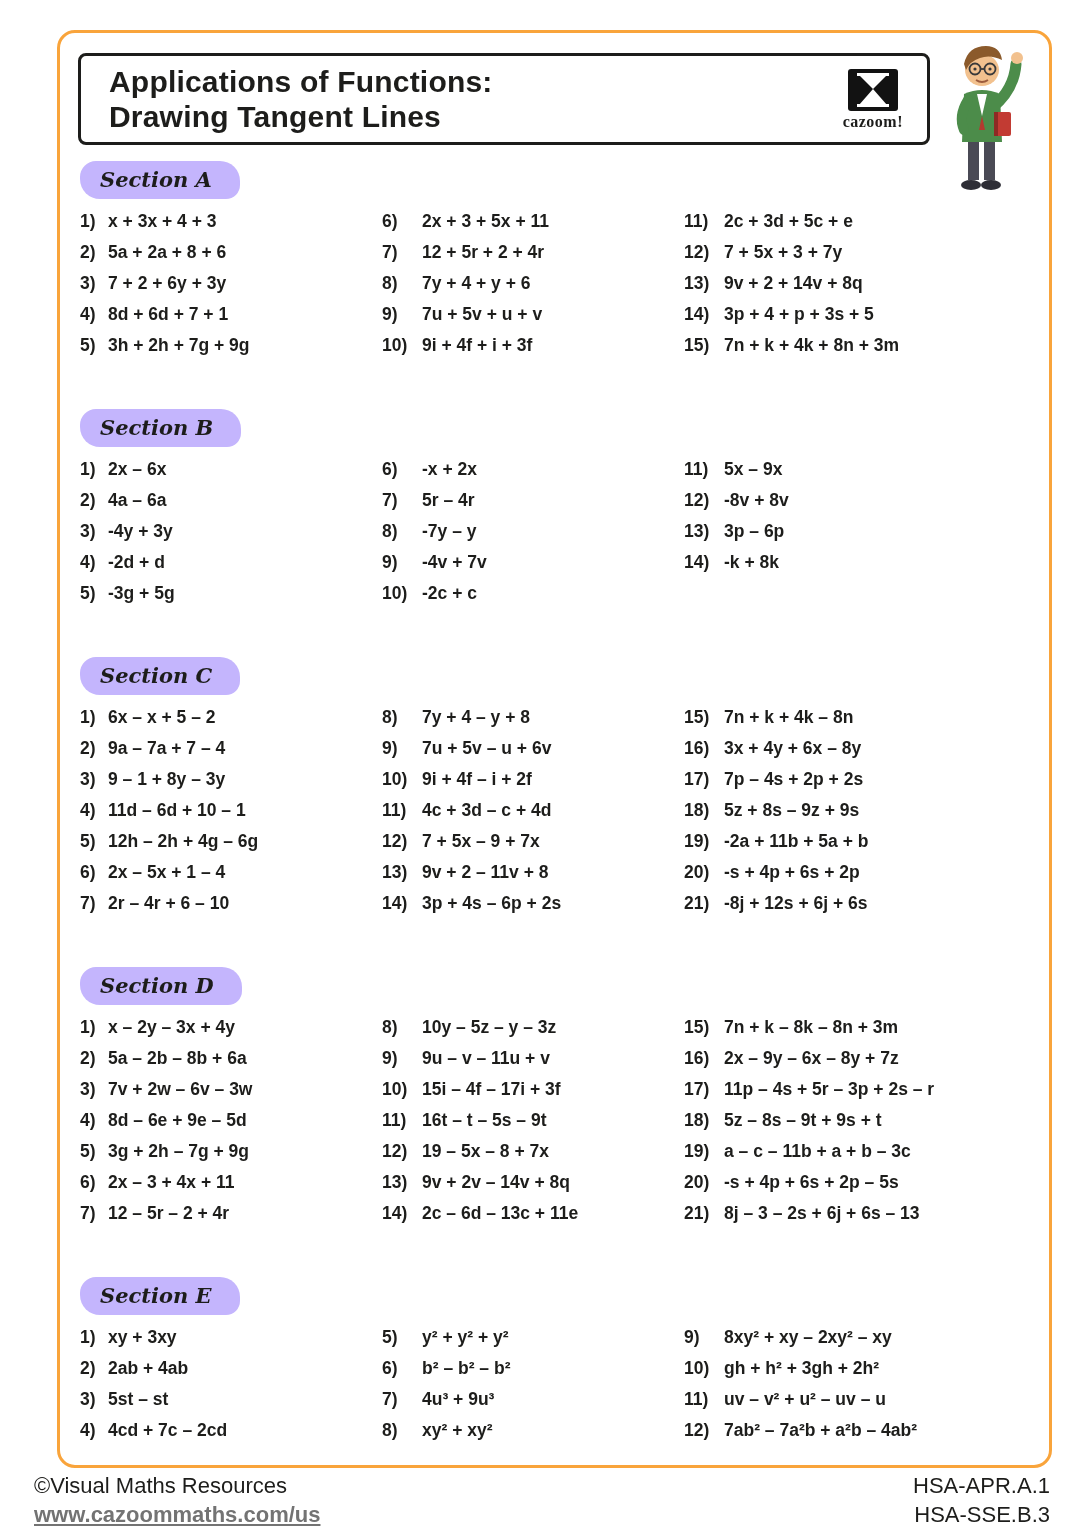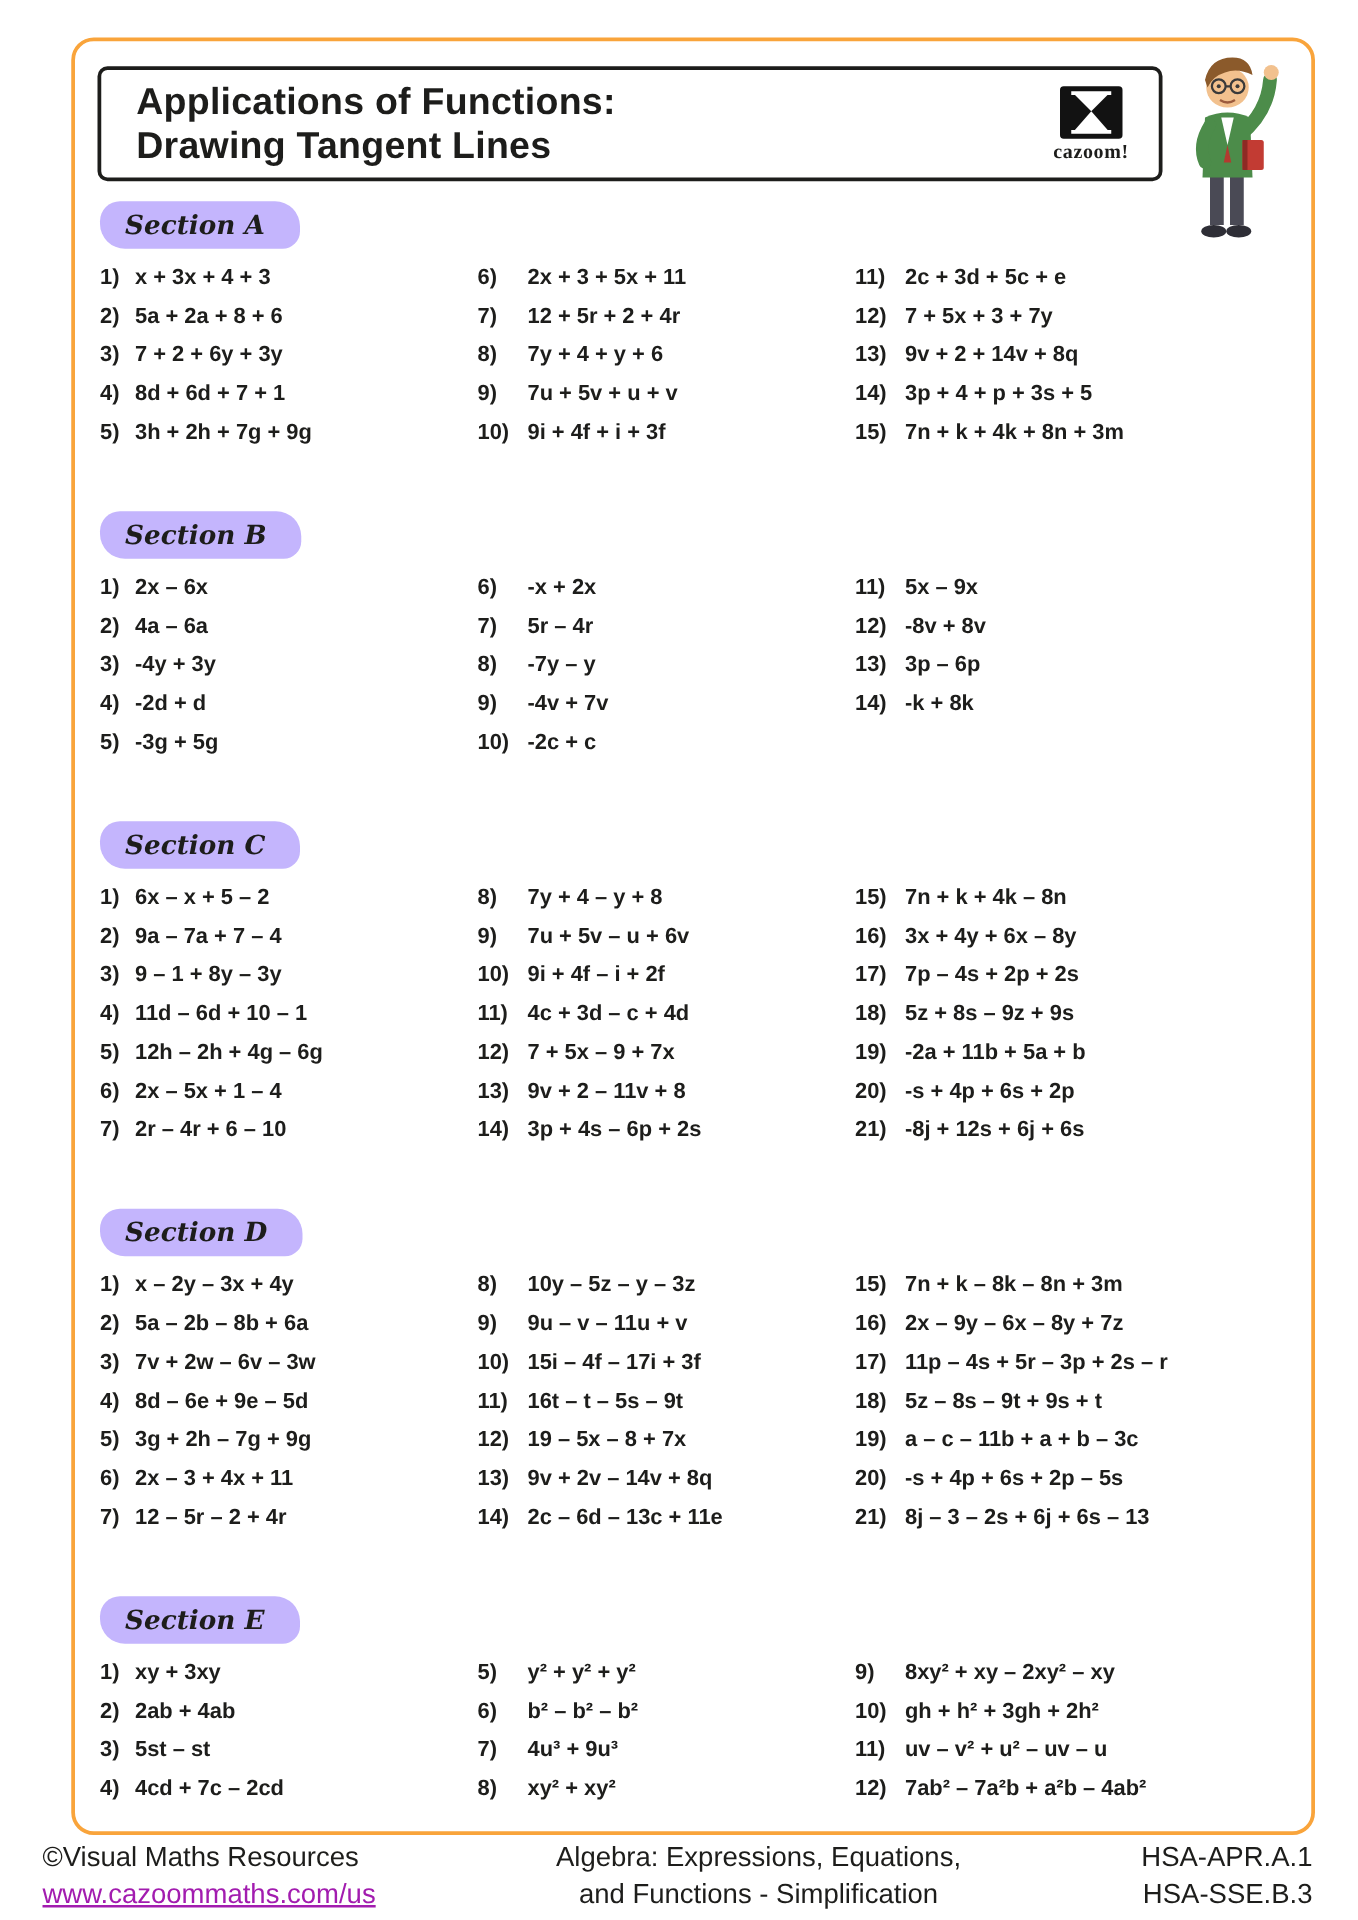--- a/index.html
+++ b/index.html
@@ -96,22 +96,23 @@
     justify-content: space-between;
     align-items: flex-start;
     padding: 0 36px 0 34px;
     font-size: 22px;
     line-height: 1.35;
     color: #1d1d1b;
   }
   .footer-center { text-align: center; }
   .footer-right { text-align: right; }
   .footer a {
-    color: #a21caf;
+    color: #737373;
     text-decoration: underline;
+    font-weight: bold;
   }
 </style>
 </head>
 <body>
 
 <div class="frame">
 
   <div class="title-box">
     <div class="title">
       <div>Applications of Functions:</div>
@@ -532,21 +533,17 @@
   <circle cx="45" cy="31" r="1.6" fill="#3a3a3a"></circle>
   <circle cx="60" cy="31" r="1.6" fill="#3a3a3a"></circle>
   <path d="M46 42 Q52 46 58 42" stroke="#9c5b3c" stroke-width="1.8" fill="none"></path>
 </svg>
 
 <div class="footer">
   <div class="footer-left">
     <div>©Visual Maths Resources</div>
     <div><a href="#">www.cazoommaths.com/us</a></div>
   </div>
-  <div class="footer-center">
-    <div>Algebra: Expressions, Equations,</div>
-    <div>and Functions - Simplification</div>
-  </div>
   <div class="footer-right">
     <div>HSA-APR.A.1</div>
     <div>HSA-SSE.B.3</div>
   </div>
 </div>
 
 </body></html>

